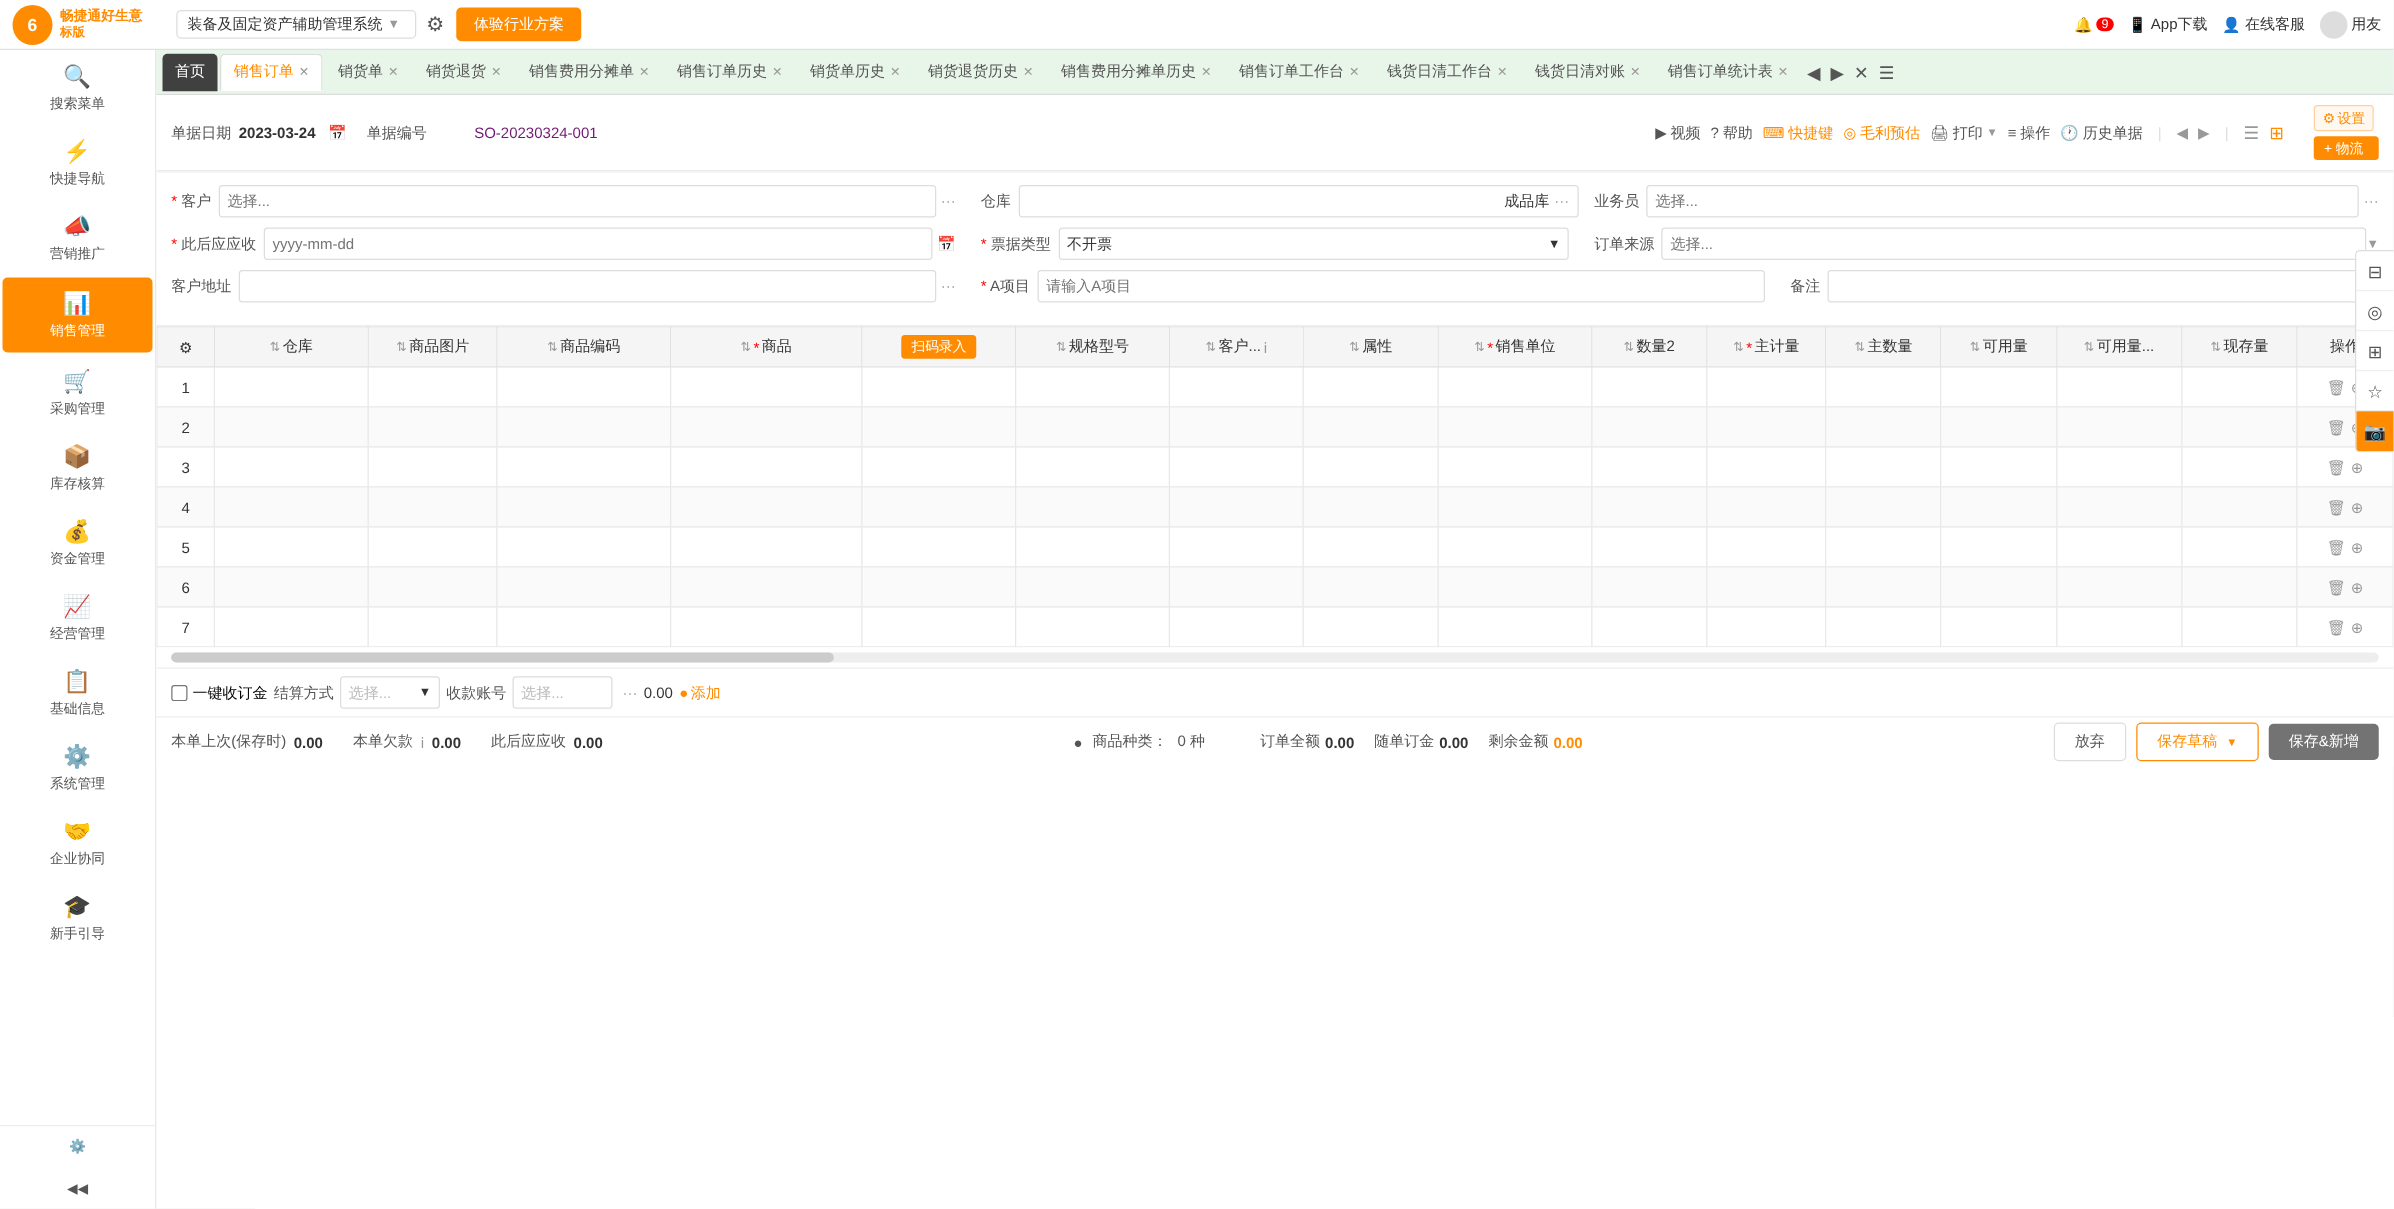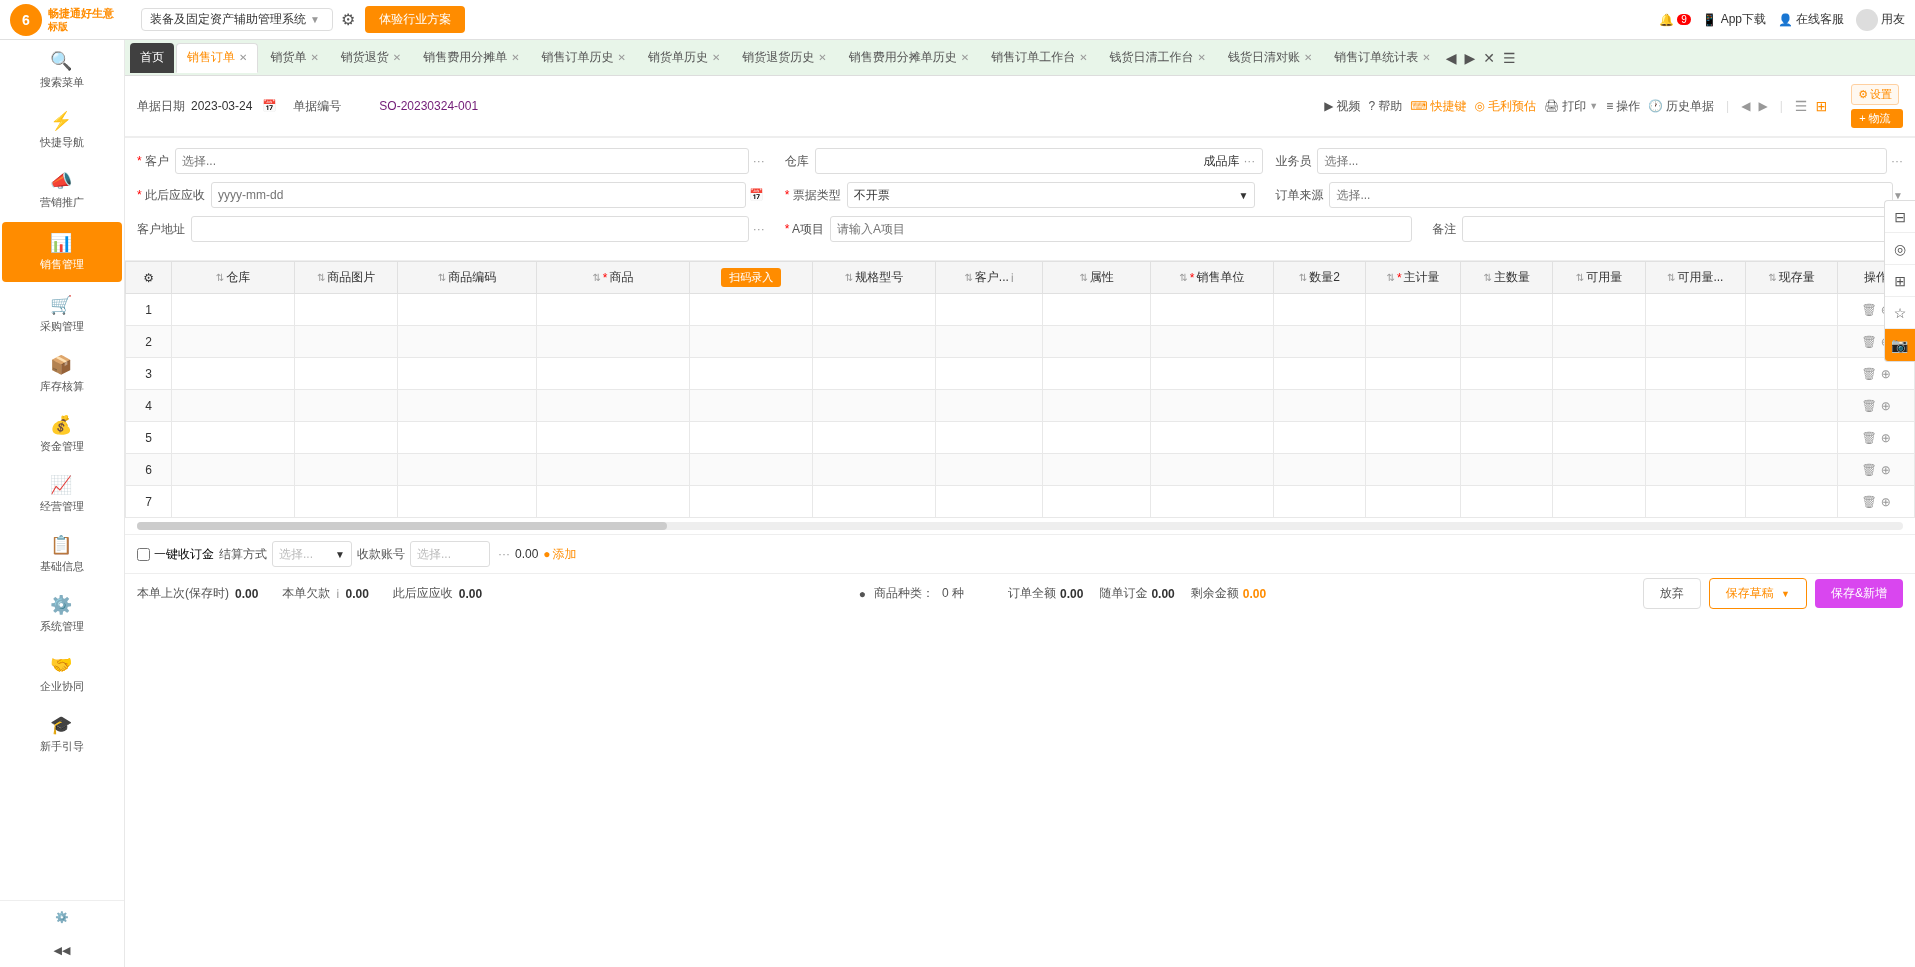--- a/index.html
+++ b/index.html
@@ -79,21 +79,21 @@
     
     .table-scroll { overflow-x: auto; }
 
     
     .bottom-payment { padding: 6px 12px; background: #fff; border-top: 1px solid #eee; display: flex; align-items: center; gap: 5px; font-size: 12px; }
     .bottom-payment label { display: flex; align-items: center; gap: 4px; }
     .add-btn { color: #ff8c00; cursor: pointer; display: flex; align-items: center; gap: 2px; }
     .amount-val { color: #333; font-weight: bold; }
     .btn-discard { border: 1px solid #ddd; background: #fff; color: #555; border-radius: 4px; padding: 6px 16px; cursor: pointer; font-size: 12px; }
     .btn-save-draft { border: 1px solid #ff8c00; background: #fff; color: #ff8c00; border-radius: 4px; padding: 6px 16px; cursor: pointer; font-size: 12px; }
-    .btn-save-new { background: #d946ef; color: #fff; border: none; border-radius: 4px; padding: 6px 16px; cursor: pointer; font-size: 12px; }
+    .btn-save-new { background: #737373; color: #fff; border: none; border-radius: 4px; padding: 6px 16px; cursor: pointer; font-size: 12px; }
 
     .bottom-status { padding: 4px 12px; background: #fff; border-top: 1px solid #eee; display: flex; align-items: center; gap: 24px; font-size: 12px; color: #555; }
     .bottom-status .right { margin-left: auto; display: flex; gap: 8px; align-items: center; }
 
     .col-header-inner { display: flex; align-items: center; justify-content: center; gap: 2px; }
 
     .gear-col { width: 30px; }
     .warehouse-col { width: 80px; }
     .img-col { width: 60px; }
     .code-col { width: 90px; }
@@ -280,21 +280,21 @@
       <span class="tab-nav-btn">▶</span>
       <span class="tab-nav-btn">✕</span>
       <span class="tab-nav-btn">☰</span>
     </div>
 
     <div class="page-content">
 
       <div class="form-header">
         <div class="form-header-field">
           <label>单据日期</label>
-          <span style="color:#333;font-weight:400;">2023-03-24</span>
+          <span style="color:#333;font-weight:700;">2023-03-24</span>
           <span style="color:#999;margin-left:4px;cursor:pointer;">📅</span>
         </div>
         <div class="form-header-field">
           <label>单据编号</label>
           <span style="color:#701a75;margin-left:32px;">SO-20230324-001</span>
         </div>
         <div class="form-toolbar">
           <div class="form-toolbar-item">
             <span>▶</span>
             <span>视频</span>

